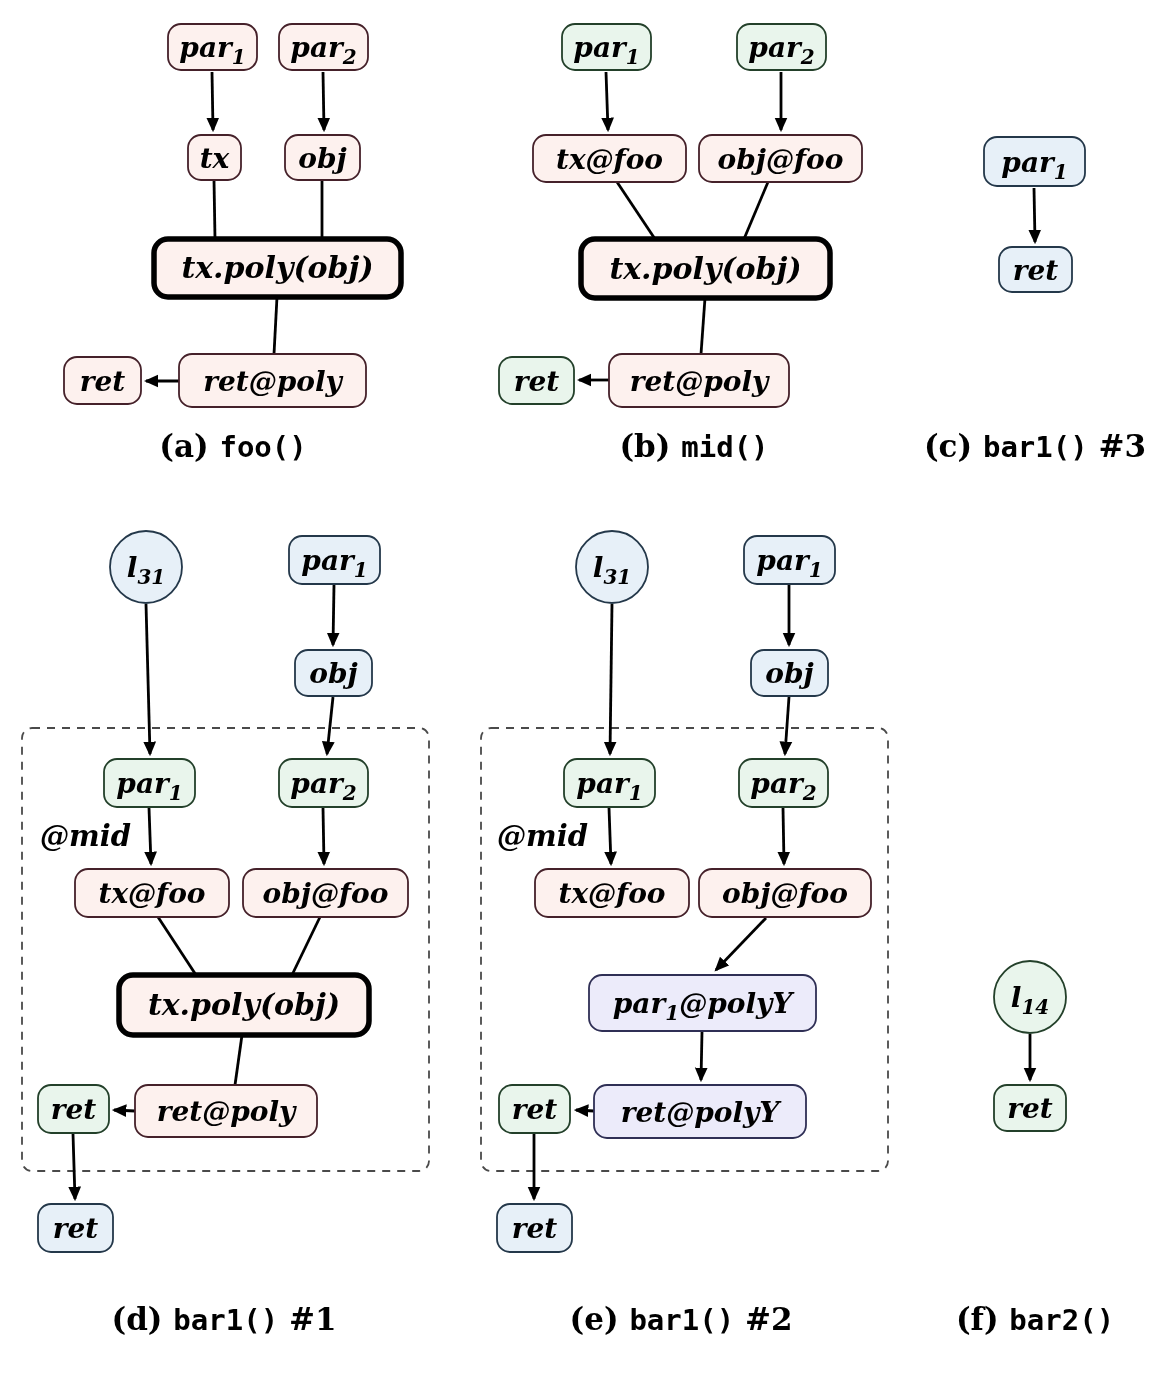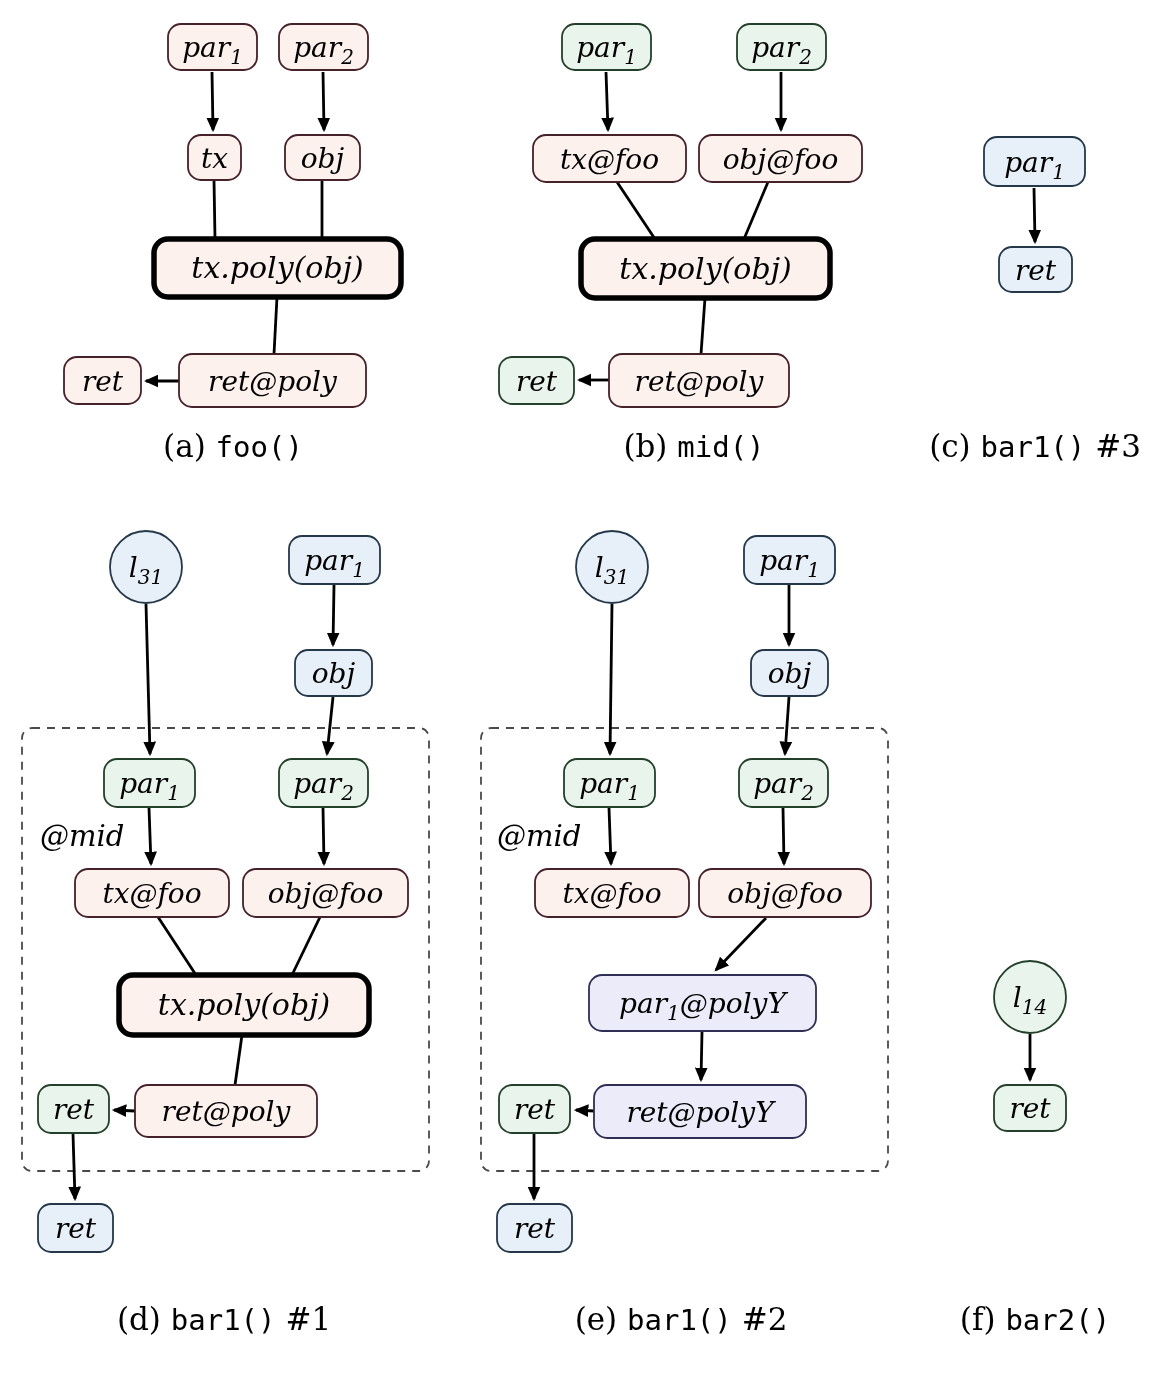--- a/index.html
+++ b/index.html
@@ -6,20 +6,21 @@
     margin: 0;
     padding: 0;
     background: #ffffff;
   }
   .canvas {
     width: 1154px;
     height: 1376px;
     position: relative;
     margin: 0 auto;
     background: #ffffff;
+    font-weight: bold;
   }
   svg { display: block; }
   .node-label {
     font-family: "DejaVu Serif", "Liberation Serif", serif;
     font-style: italic;
     fill: #000000;
   }
   .cap-serif {
     font-family: "DejaVu Serif", "Liberation Serif", serif;
     font-size: 31px;

